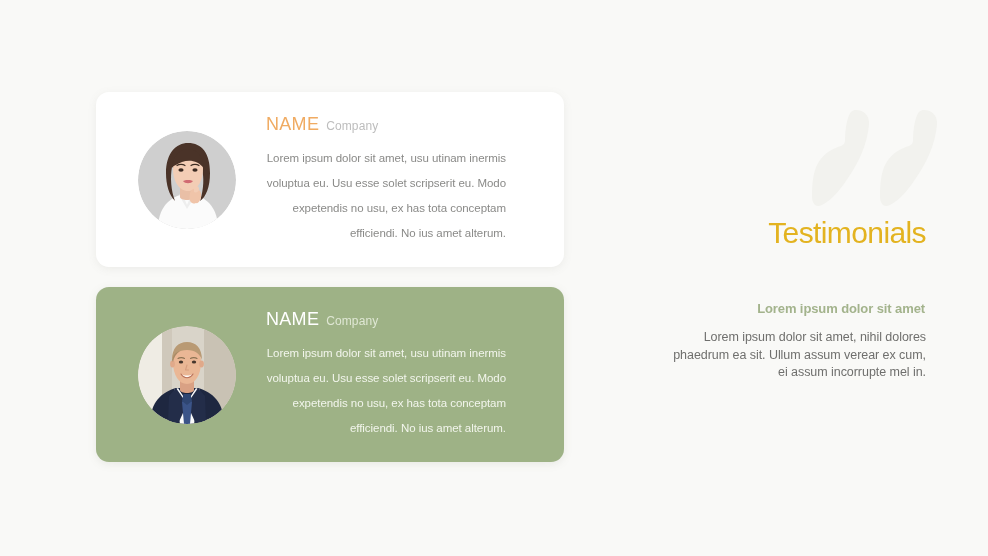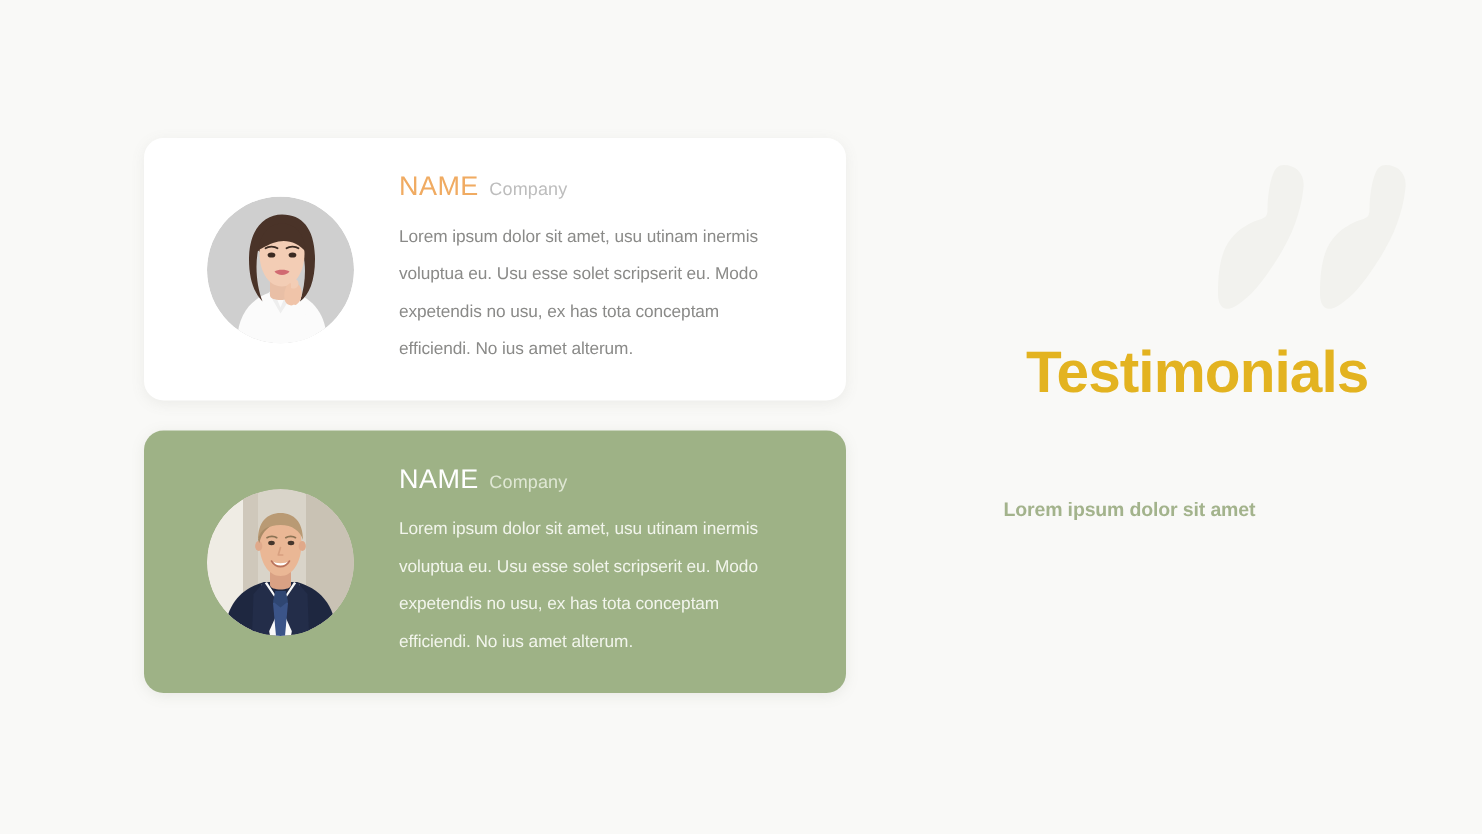--- a/index.html
+++ b/index.html
@@ -13,20 +13,21 @@
     background: #f9f9f7;
     font-family: "Liberation Sans", sans-serif;
     -webkit-font-smoothing: antialiased;
   }
 
   .slide {
     position: relative;
     width: 828px;
     height: 556px;
     background: #f9f9f7;
+    text-align: right;
   }
 
   
   .quote-deco {
     position: absolute;
     left: 796px;
     top: 100px;
     width: 150px;
     height: 108px;
     pointer-events: none;
@@ -34,24 +35,24 @@
   .quote-deco svg { display: block; }
 
   
   .right-panel {
     position: absolute;
     left: 668px;
     top: 212px;
     width: 258px;
   }
   .main-title {
-    margin: 16px;
-    font-size: 39px;
+    margin: 0;
+    font-size: 30px;
     line-height: 42px;
-    font-weight: bold;
+    font-weight: normal;
     letter-spacing: -0.6px;
     color: #e3b320;
   }
   .sub-title {
     margin: 1px;
     padding-top: 45px;
     font-size: 13px;
     line-height: 17px;
     font-weight: bold;
     color: #a3b38c;
@@ -261,15 +262,16 @@
         <span class="person-name">NAME</span>
         <span class="person-company">Company</span>
       </div>
       <p class="quote-body">Lorem ipsum dolor sit amet, usu utinam inermis voluptua eu. Usu esse solet scripserit eu. Modo expetendis no usu, ex has tota conceptam efficiendi. No ius amet alterum.</p>
     </div>
   </div>
 
   <div class="right-panel">
     <h1 class="main-title">Testimonials</h1>
     <h2 class="sub-title">Lorem ipsum dolor sit amet</h2>
+    <p class="panel-body">Lorem ipsum dolor sit amet, nihil dolores phaedrum ea sit. Ullum assum verear ex cum, ei assum incorrupte mel in.</p>
   </div>
 
 </div>
 
 </body></html>

